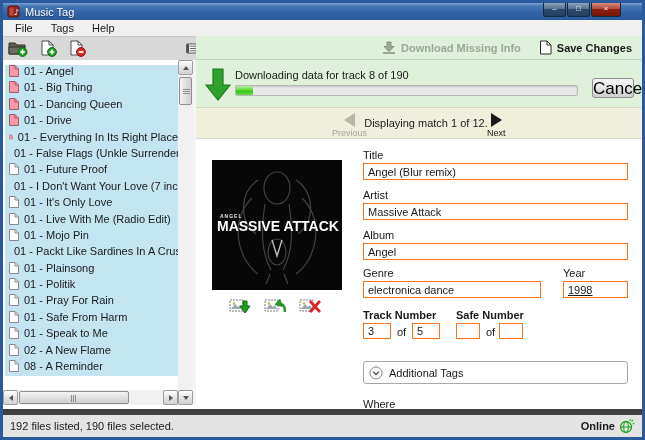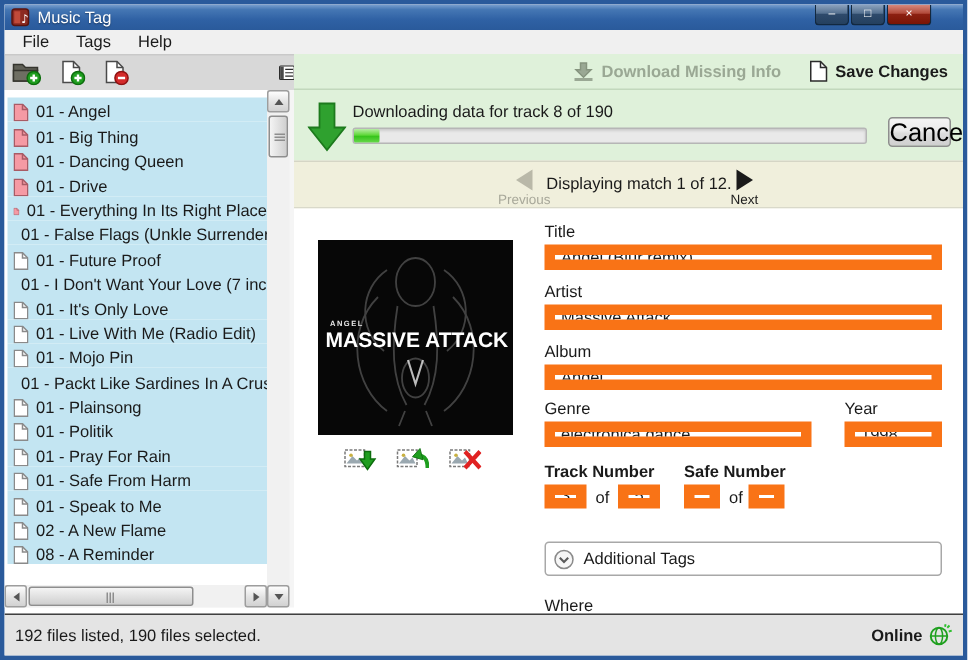--- a/index.html
+++ b/index.html
@@ -54,21 +54,21 @@
   .tb-action { display:flex; align-items:center; gap:5px; font-weight:bold; cursor:pointer; }
   .tb-action.disabled { color:#9aa894; cursor:default; }
 
   
   .list-panel { position:absolute; left:0; top:57px; width:193px; height:345px; background:#f5f5f5; }
   .list-viewport {
     position:absolute; left:0; top:0; width:175px; height:330px;
     background:#fff; overflow:hidden; padding-top:5px; padding-left:2px;
   }
   .list-row {
-    height:16.4px; display:flex; align-items:flex-end; gap:5px;
+    height:16.4px; display:flex; align-items:flex-start; gap:5px;
     padding-left:4px; background:#c3e5f2; white-space:nowrap; overflow:hidden;
     cursor:default;
   }
   .list-row .pg { fill:#ffffff; stroke:#8a8a8a; stroke-width:1; }
   .list-row .fold { stroke:#8a8a8a; stroke-width:1; }
   .list-row.modified .pg { fill:#f59aa4; stroke:#a85b65; }
   .list-row.modified .fold { stroke:#a85b65; }
   .row-label { font-size:11px; }
 
   
@@ -131,35 +131,35 @@
   .form-area { position:absolute; left:193px; top:136px; right:0; bottom:28px; background:#fff; overflow:hidden; }
 
   .album-art { position:absolute; left:16px; top:21px; width:130px; height:130px; background:#070707; }
   .art-angel { position:absolute; left:8px; top:53px; color:#e8e8e8; font-size:5px; font-weight:bold; letter-spacing:1px; }
   .art-title { position:absolute; left:5px; top:58px; width:122px; color:#fff; font-size:14px; font-weight:bold; letter-spacing:0; white-space:nowrap; }
 
   .art-buttons { position:absolute; left:33px; top:158px; width:100px; display:flex; gap:13px; }
   .art-btn { background:transparent; border:none; padding:0; cursor:pointer; }
 
   .fld-label { position:absolute; left:167px; }
-  .fld-input { position:absolute; left:167px; height:17px; border:7px solid #f97316; font-family:inherit; font-size:11px; padding:0 4px; color:#1a1a1a; background:#fff; }
+  .fld-input { position:absolute; left:167px; height:17px; border:1px solid #f97316; font-family:inherit; font-size:11px; padding:0 4px; color:#1a1a1a; background:#fff; }
 
   .expander {
     position:absolute; left:167px; top:222px; width:265px; height:23px;
     border:1px solid #a8a8a8; border-radius:3px; background:#fff;
     display:flex; align-items:center; gap:6px; padding-left:5px; cursor:pointer;
   }
   .where-label { position:absolute; left:167px; top:259px; }
 
   .small-of { position:absolute; }
 
   
   .statusbar {
     position:absolute; left:0; right:0; bottom:0; height:28px;
-    background:#e4e4e4; border-top:1px solid #404040;
+    background:#e4e4e4; border-top:6px solid #404040;
     display:flex; align-items:center; justify-content:space-between; padding:0 7px;
   }
   .online { display:flex; align-items:center; gap:4px; font-weight:bold; }
 </style>
 </head>
 <body>
 
 <div class="window">
 
   <div class="titlebar">

